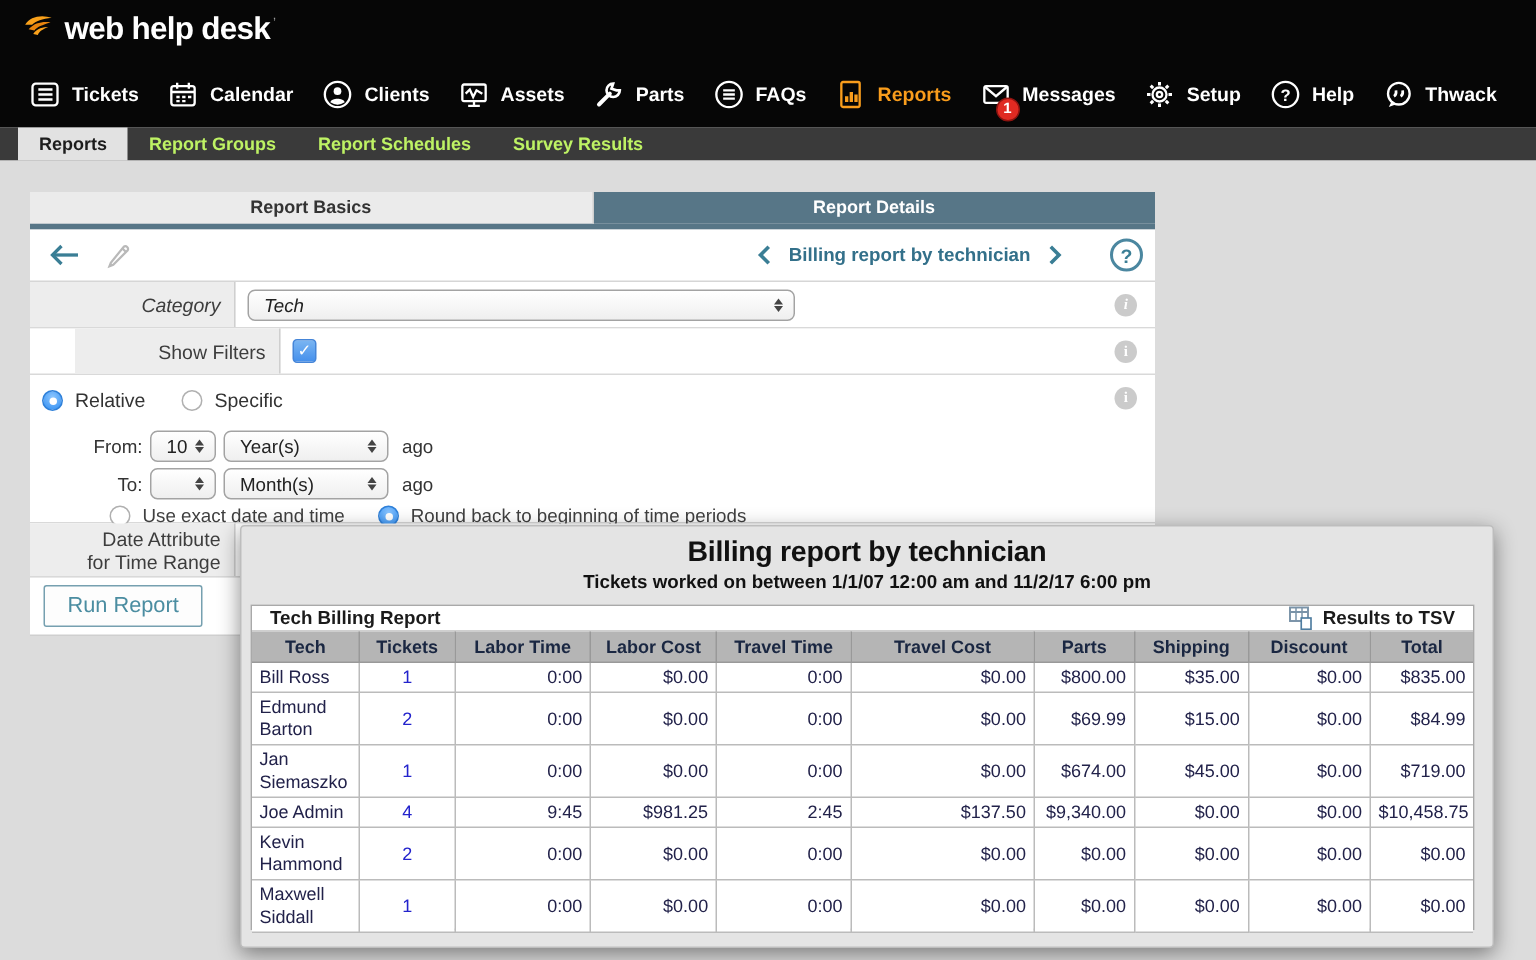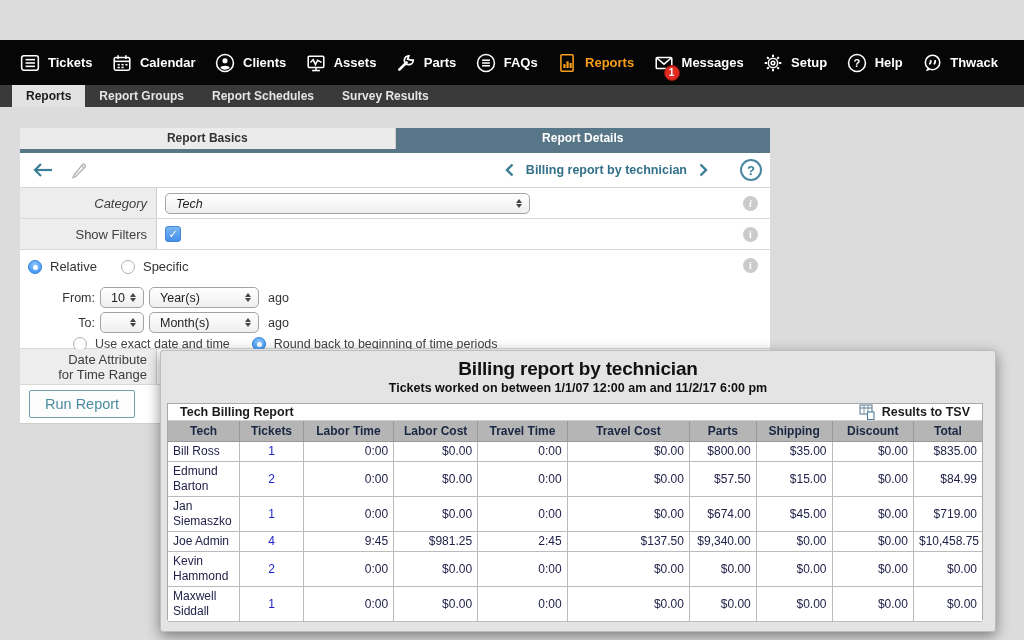--- a/index.html
+++ b/index.html
@@ -15,21 +15,21 @@
   
   .nav { position:absolute; left:0; top:40px; width:1024px; height:45px; background:#060606; display:flex; align-items:center; justify-content:space-between; padding:0 26px 0 20px; }
   .nav-item { display:flex; align-items:center; gap:8px; cursor:pointer; position:relative; }
   .nav-item .lbl { color:#fff; font-size:13px; font-weight:bold; }
   .nav-item.active .lbl { color:#f99d1c; }
   .nav-ico { width:20px; height:20px; position:relative; flex:0 0 auto; }
   .badge { position:absolute; left:10px; top:12px; min-width:16px; height:16px; background:#e02a22; border:1px solid #8f1410; border-radius:50%; color:#fff; font-size:10px; font-weight:bold; line-height:14px; text-align:center; }
 
   
   .subnav { position:absolute; left:0; top:85px; width:1024px; height:22px; background:#3a3a3a; display:flex; padding-left:12px; }
-  .subnav-item { padding:0 14px; font-size:12px; font-weight:bold; color:#e5e5e5; line-height:22px; cursor:pointer; }
+  .subnav-item { padding:0 14px; font-size:12px; font-weight:bold; color:#bef264; line-height:22px; cursor:pointer; }
   .subnav-item.active { background:#e2e2e2; color:#1c1c1c; }
 
   
   .content { position:absolute; left:0; top:107px; width:1024px; height:533px; background:#dcdcdc; }
 
   
   .form { position:absolute; left:20px; top:21px; width:750px; }
   .tabs { display:flex; }
   .tab { flex:1; height:21px; line-height:21px; text-align:center; font-size:12px; font-weight:bold; background:#ebebeb; color:#333; border-right:1px solid #cfcfcf; cursor:pointer; }
   .tab:last-child { border-right:none; }
@@ -41,21 +41,21 @@
   .rep-nav { position:absolute; right:62px; display:flex; align-items:center; gap:12px; }
   .rep-nav .title { font-size:12.5px; font-weight:bold; color:#33708a; }
   .chev { cursor:pointer; }
   .help-circle { position:absolute; right:8px; width:22px; height:22px; border:2px solid #4b87a0; border-radius:50%; color:#3a7e95; font-weight:bold; font-size:13px; text-align:center; line-height:19px; cursor:pointer; background:#fff; }
 
   .row { display:flex; border-bottom:1px solid #d9d9d9; background:#fff; position:relative; }
   .row-label { width:137px; flex:0 0 137px; background:#ededed; border-right:1px solid #cfcfcf; text-align:right; padding:8px 9px 0 0; font-size:13px; color:#3d3d3d; line-height:16px; }
   .row-body { flex:1; position:relative; padding-left:8px; }
   .info-i { position:absolute; right:12px; top:8px; width:15px; height:15px; border-radius:50%; background:#cbcbcb; color:#fff; font-size:10px; font-weight:bold; text-align:center; line-height:15px; font-family:"Liberation Serif",serif; }
   .r-category { height:31px;font-style:italic; }
-  .r-showfilters { height:31px; }
+  .r-showfilters { height:31px;padding-left:30px; }
   .r-timerange { height:99px; }
   .r-dateattr { height:36px; }
   .footer-strip { height:39px; background:#fff; border-bottom:1px solid #cfcfcf; display:flex; align-items:center; }
   .run-btn { margin-left:9px; padding:5px 15px; font-size:14.5px; color:#4b8da1; background:#fdfdfd; border:1px solid #76a0b0; border-radius:2px; cursor:pointer; }
 
   .select { display:inline-flex; align-items:center; height:21px; border:1px solid #a3a3a3; border-radius:5px; background:linear-gradient(#ffffff,#efefef); font-size:12.5px; color:#222; padding-left:10px; position:relative; cursor:pointer; }
   .select .val { flex:1; }
   .stepper { width:15px; display:flex; flex-direction:column; align-items:center; justify-content:center; gap:1px; margin-right:3px; }
   .stepper i { display:block; width:0; height:0; border-left:3.5px solid transparent; border-right:3.5px solid transparent; }
   .stepper .up { border-bottom:4px solid #444; }
@@ -100,20 +100,31 @@
   td.c-name { text-align:left; color:#161616; }
   td.c-link { text-align:center; }
   td.c-link a { color:#2323cc; text-decoration:none; cursor:pointer; }
   td.c-num { text-align:right; }
 </style>
 </head>
 <body>
 
 <div class="app">
 
+  <div class="hdr">
+    <div class="logo">
+      <svg class="nav-ico" width="26" height="26" viewBox="0 0 26 26">
+        <path d="M1 11 C5 4, 15 2, 24 5 C16 6, 10 8, 7 11 Z" fill="#f9a11b"></path>
+        <path d="M4 15 C9 9, 17 8, 23 9 C16 11, 11 13, 9 16 Z" fill="#e8840e"></path>
+        <path d="M8 19 C11 14, 17 13, 21 13 C16 15, 13 17, 12 20 Z" fill="#f9a11b"></path>
+      </svg>
+      <span class="logo-text">web help desk</span>
+      <span class="logo-tm">’</span>
+    </div>
+  </div>
 
   <div class="nav">
     <div class="nav-item">
       <svg class="nav-ico" viewBox="0 0 18 18" fill="none" stroke="#fff" stroke-width="1.4">
           <rect x="1.5" y="2.5" width="15" height="13" rx="2"></rect>
           <line x1="5" y1="6" x2="13.5" y2="6"></line>
           <line x1="5" y1="9" x2="13.5" y2="9"></line>
           <line x1="5" y1="12" x2="13.5" y2="12"></line>
         </svg>
       <span class="lbl">Tickets</span>
@@ -402,21 +413,21 @@
                 <td class="c-num">$0.00</td>
                 <td class="c-num">$835.00</td>
               </tr>
               <tr>
                 <td class="c-name">Edmund Barton</td>
                 <td class="c-link"><a>2</a></td>
                 <td class="c-num">0:00</td>
                 <td class="c-num">$0.00</td>
                 <td class="c-num">0:00</td>
                 <td class="c-num">$0.00</td>
-                <td class="c-num">$57.50</td>
+                <td class="c-num">$69.99</td>
                 <td class="c-num">$15.00</td>
                 <td class="c-num">$0.00</td>
                 <td class="c-num">$84.99</td>
               </tr>
               <tr>
                 <td class="c-name">Jan Siemaszko</td>
                 <td class="c-link"><a>1</a></td>
                 <td class="c-num">0:00</td>
                 <td class="c-num">$0.00</td>
                 <td class="c-num">0:00</td>

